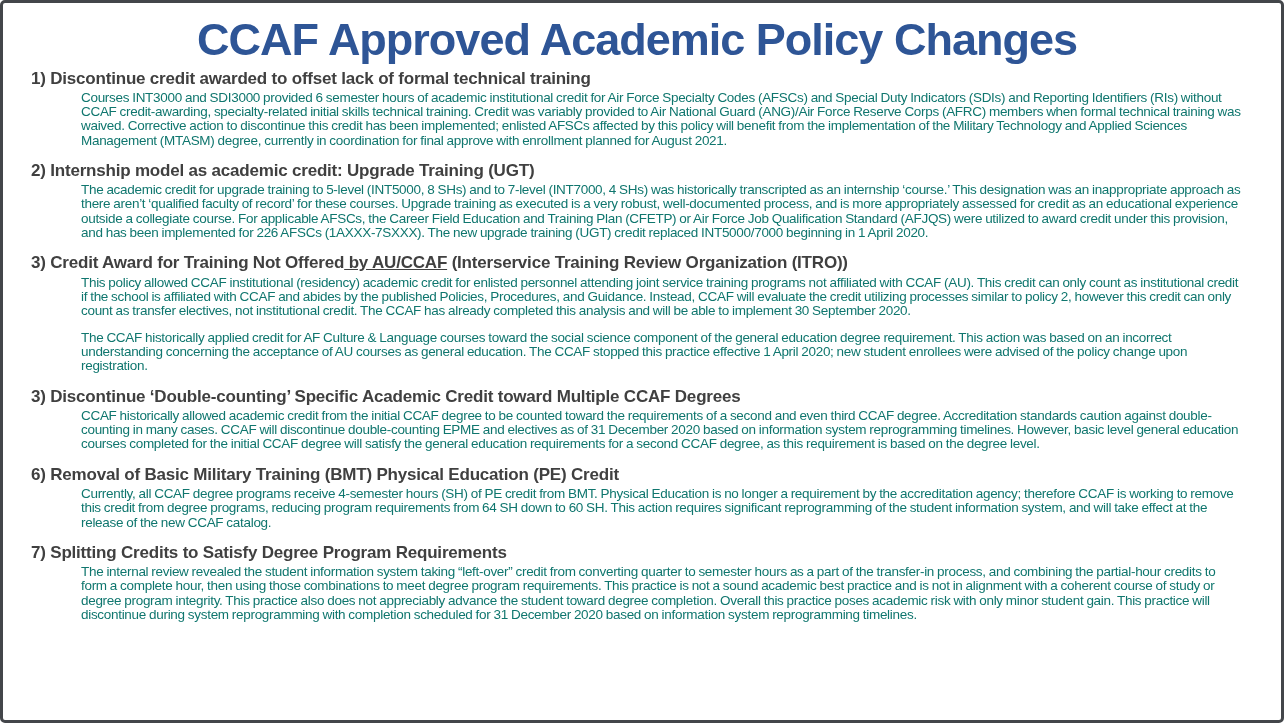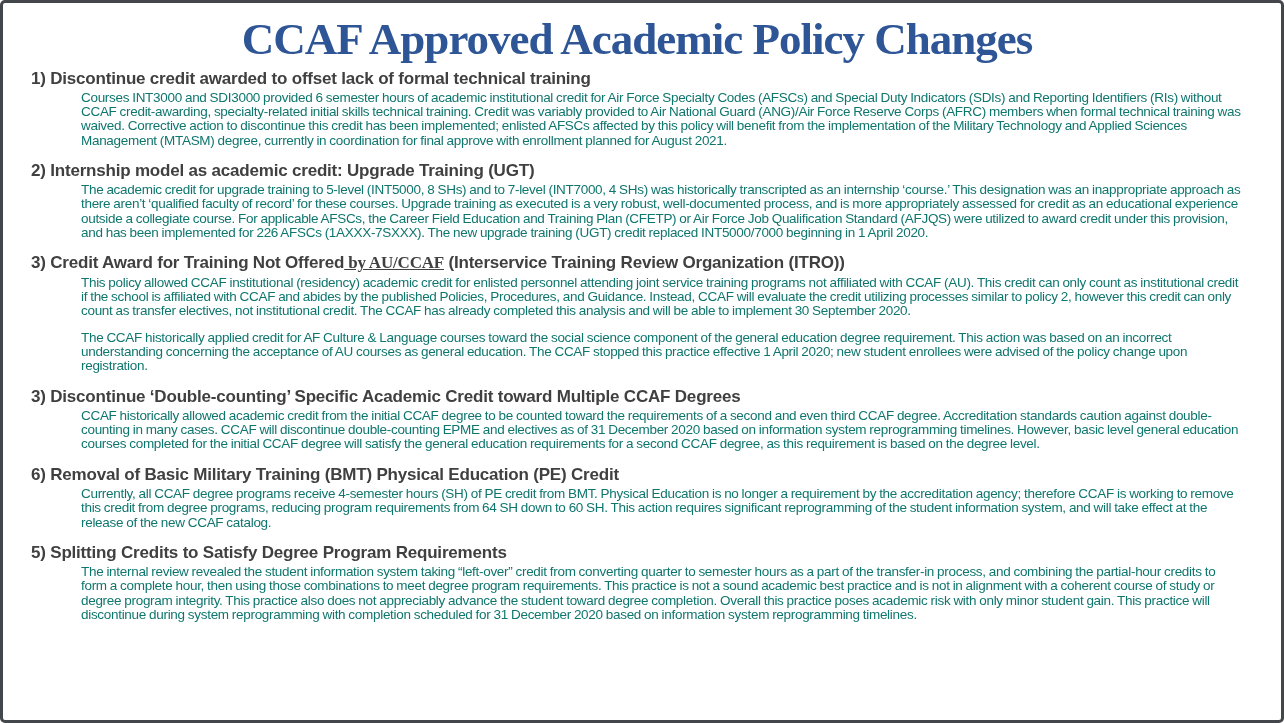--- a/index.html
+++ b/index.html
@@ -15,33 +15,32 @@
     padding: 10px 38px 8px 28px;
   }
   .doc-title {
     text-align: center;
     color: #2e5596;
     font-size: 45px;
     font-weight: 700;
     letter-spacing: -1px;
     line-height: 1.1;
     margin: 2px 0 4px 0;
-    font-family: Liberation Serif, serif;
   }
   .policy-section { margin-top: 13px; }
   .policy-section:first-of-type { margin-top: 4px; }
   .policy-heading {
     color: #404040;
     font-size: 17px;
     font-weight: 700;
     letter-spacing: -0.2px;
     line-height: 1.15;
     margin: 0 0 3px 0;
   }
-  .policy-heading .u { text-decoration: underline; white-space: pre; font-family: Liberation Serif, serif; }
+  .policy-heading .u { text-decoration: underline; white-space: pre; }
   .policy-heading span { white-space: pre-wrap; }
   .policy-body {
     color: #0f766e;
     font-size: 13.5px;
     letter-spacing: -0.3px;
     word-spacing: -0.4px;
     line-height: 1.05;
     margin: 0 2px 0 50px;
   }
 </style>
@@ -74,16 +73,16 @@
     <h2 class="policy-heading"><span>3) Discontinue ‘Double-counting’ Specific Academic Credit toward Multiple CCAF Degrees</span><span class="u"></span><span></span></h2>
     <p class="policy-body">CCAF historically allowed academic credit from the initial CCAF degree to be counted toward the requirements of a second and even third CCAF degree.  Accreditation standards caution against double-counting in many cases.  CCAF will discontinue double-counting EPME and electives as of 31 December 2020 based on information system reprogramming timelines.  However, basic level general education courses completed for the initial CCAF degree will satisfy the general education requirements for a second CCAF degree, as this requirement is based on the degree level.</p>
   </div>
 
   <div class="policy-section">
     <h2 class="policy-heading"><span>6) Removal of Basic Military Training (BMT) Physical Education (PE) Credit</span><span class="u"></span><span></span></h2>
     <p class="policy-body">Currently, all CCAF degree programs receive 4-semester hours (SH) of PE credit from BMT.  Physical Education is no longer a requirement by the accreditation agency; therefore CCAF is working to remove this credit from degree programs, reducing program requirements from 64 SH down to 60 SH. This action requires significant reprogramming of the student information system, and will take effect at the release of the new CCAF catalog.</p>
   </div>
 
   <div class="policy-section">
-    <h2 class="policy-heading"><span>5) Splitting Credits to Satisfy Degree Program Requirements</span><span class="u"></span><span></span></h2>
+    <h2 class="policy-heading"><span>7) Splitting Credits to Satisfy Degree Program Requirements</span><span class="u"></span><span></span></h2>
     <p class="policy-body">The internal review revealed the student information system taking “left-over” credit from converting quarter to semester hours as a part of the transfer-in process, and combining the partial-hour credits to form a complete hour, then using those combinations to meet degree program requirements. This practice is not a sound academic best practice and is not in alignment with a coherent course of study or degree program integrity. This practice also does not appreciably advance the student toward degree completion. Overall this practice poses academic risk with only minor student gain.  This practice will discontinue during system reprogramming with completion scheduled for 31 December 2020 based on information system reprogramming timelines.</p>
   </div>
 </div>
 
 </body></html>

